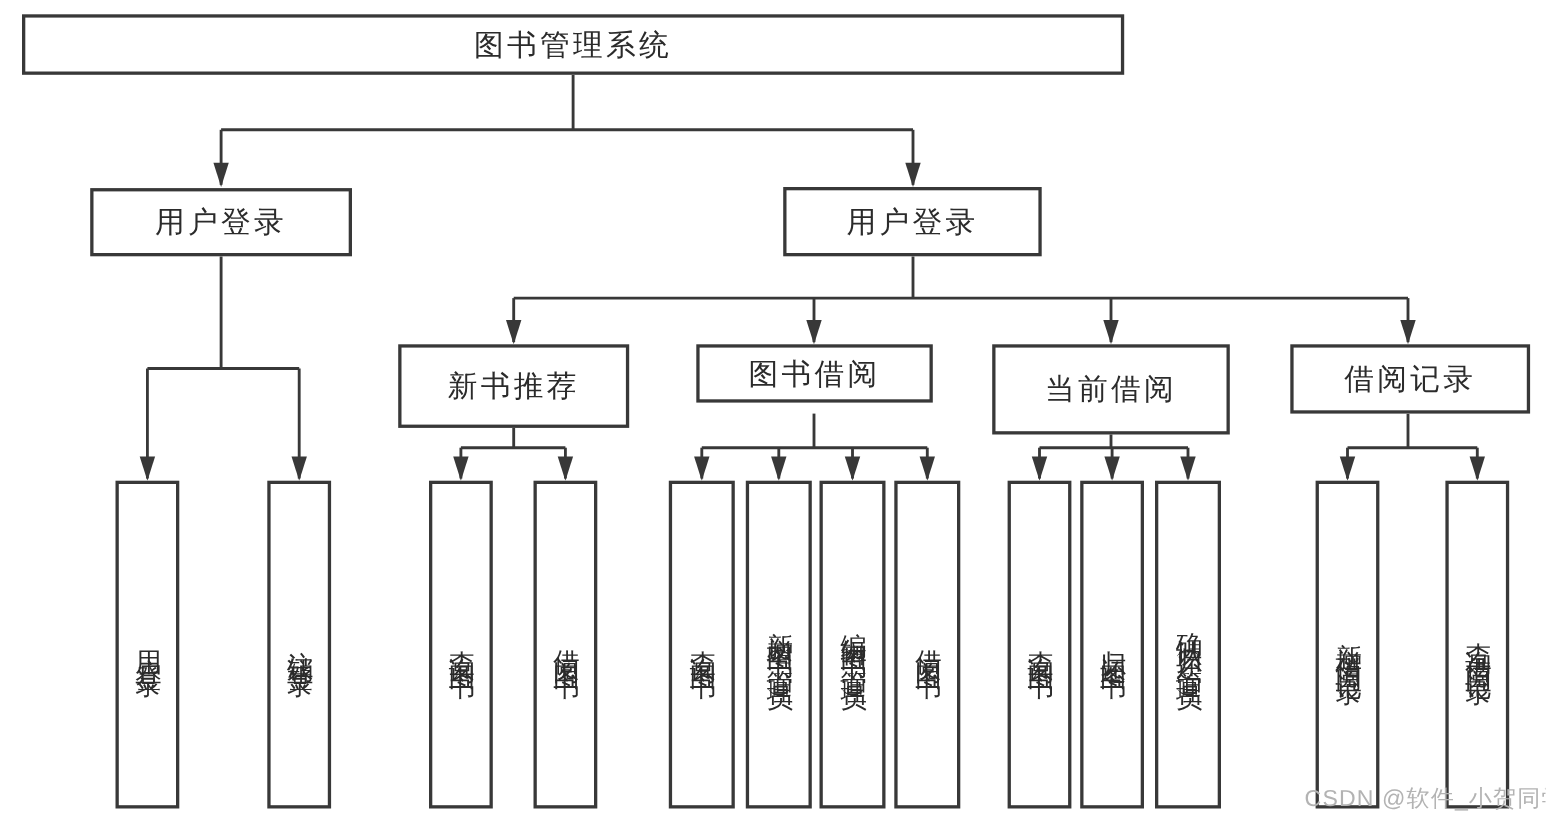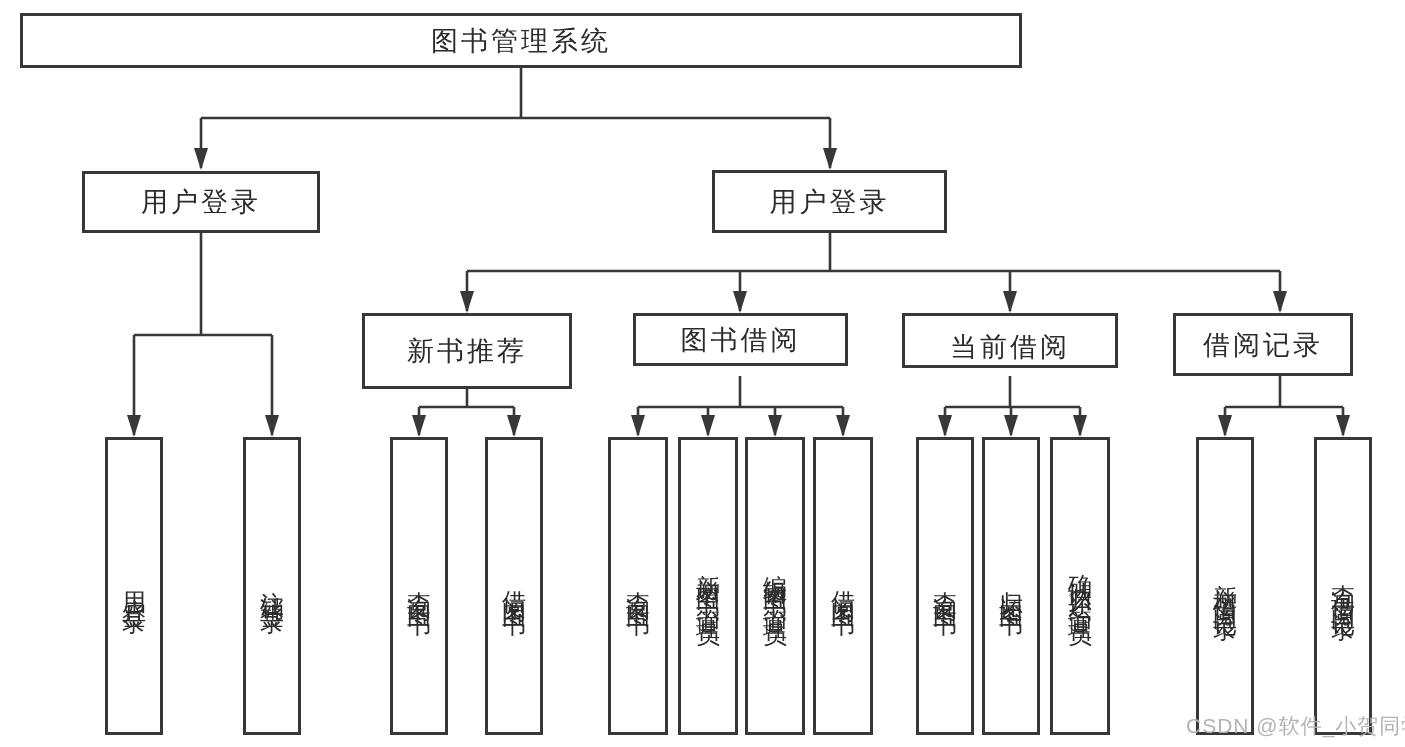--- a/index.html
+++ b/index.html
@@ -22,22 +22,22 @@
     font-size:24px;line-height:1;letter-spacing:7px;white-space:nowrap;
   }
   
   #n-root{left:20px;top:13px;width:1002px;height:55px;}
   
   #n-l2a{left:82px;top:171px;width:238px;height:62px;}
   #n-l2b{left:712px;top:170px;width:235px;height:63px;}
   
   #n-l3a{left:362px;top:313px;width:210px;height:76px;}
   #n-l3b{left:633px;top:313px;width:215px;height:53px;}
-  #n-l3c{left:902px;top:313px;width:216px;height:55px;align-items:flex-end;}
-  #n-l3d{left:1173px;top:313px;width:180px;height:63px;}
+  #n-l3c{left:902px;top:313px;width:216px;height:82px;}
+  #n-l3d{left:1173px;top:313px;width:218px;height:63px;}
   
   #n-a1{left:105px;top:437px;width:58px;height:298px;}
   #n-a2{left:243px;top:437px;width:58px;height:298px;}
   #n-b1{left:390px;top:437px;width:58px;height:298px;}
   #n-b2{left:485px;top:437px;width:58px;height:298px;}
   #n-c1{left:608px;top:437px;width:60px;height:298px;}
   #n-c2{left:678px;top:437px;width:60px;height:298px;}
   #n-c3{left:745px;top:437px;width:60px;height:298px;}
   #n-c4{left:813px;top:437px;width:60px;height:298px;}
   #n-d1{left:916px;top:437px;width:58px;height:298px;}

